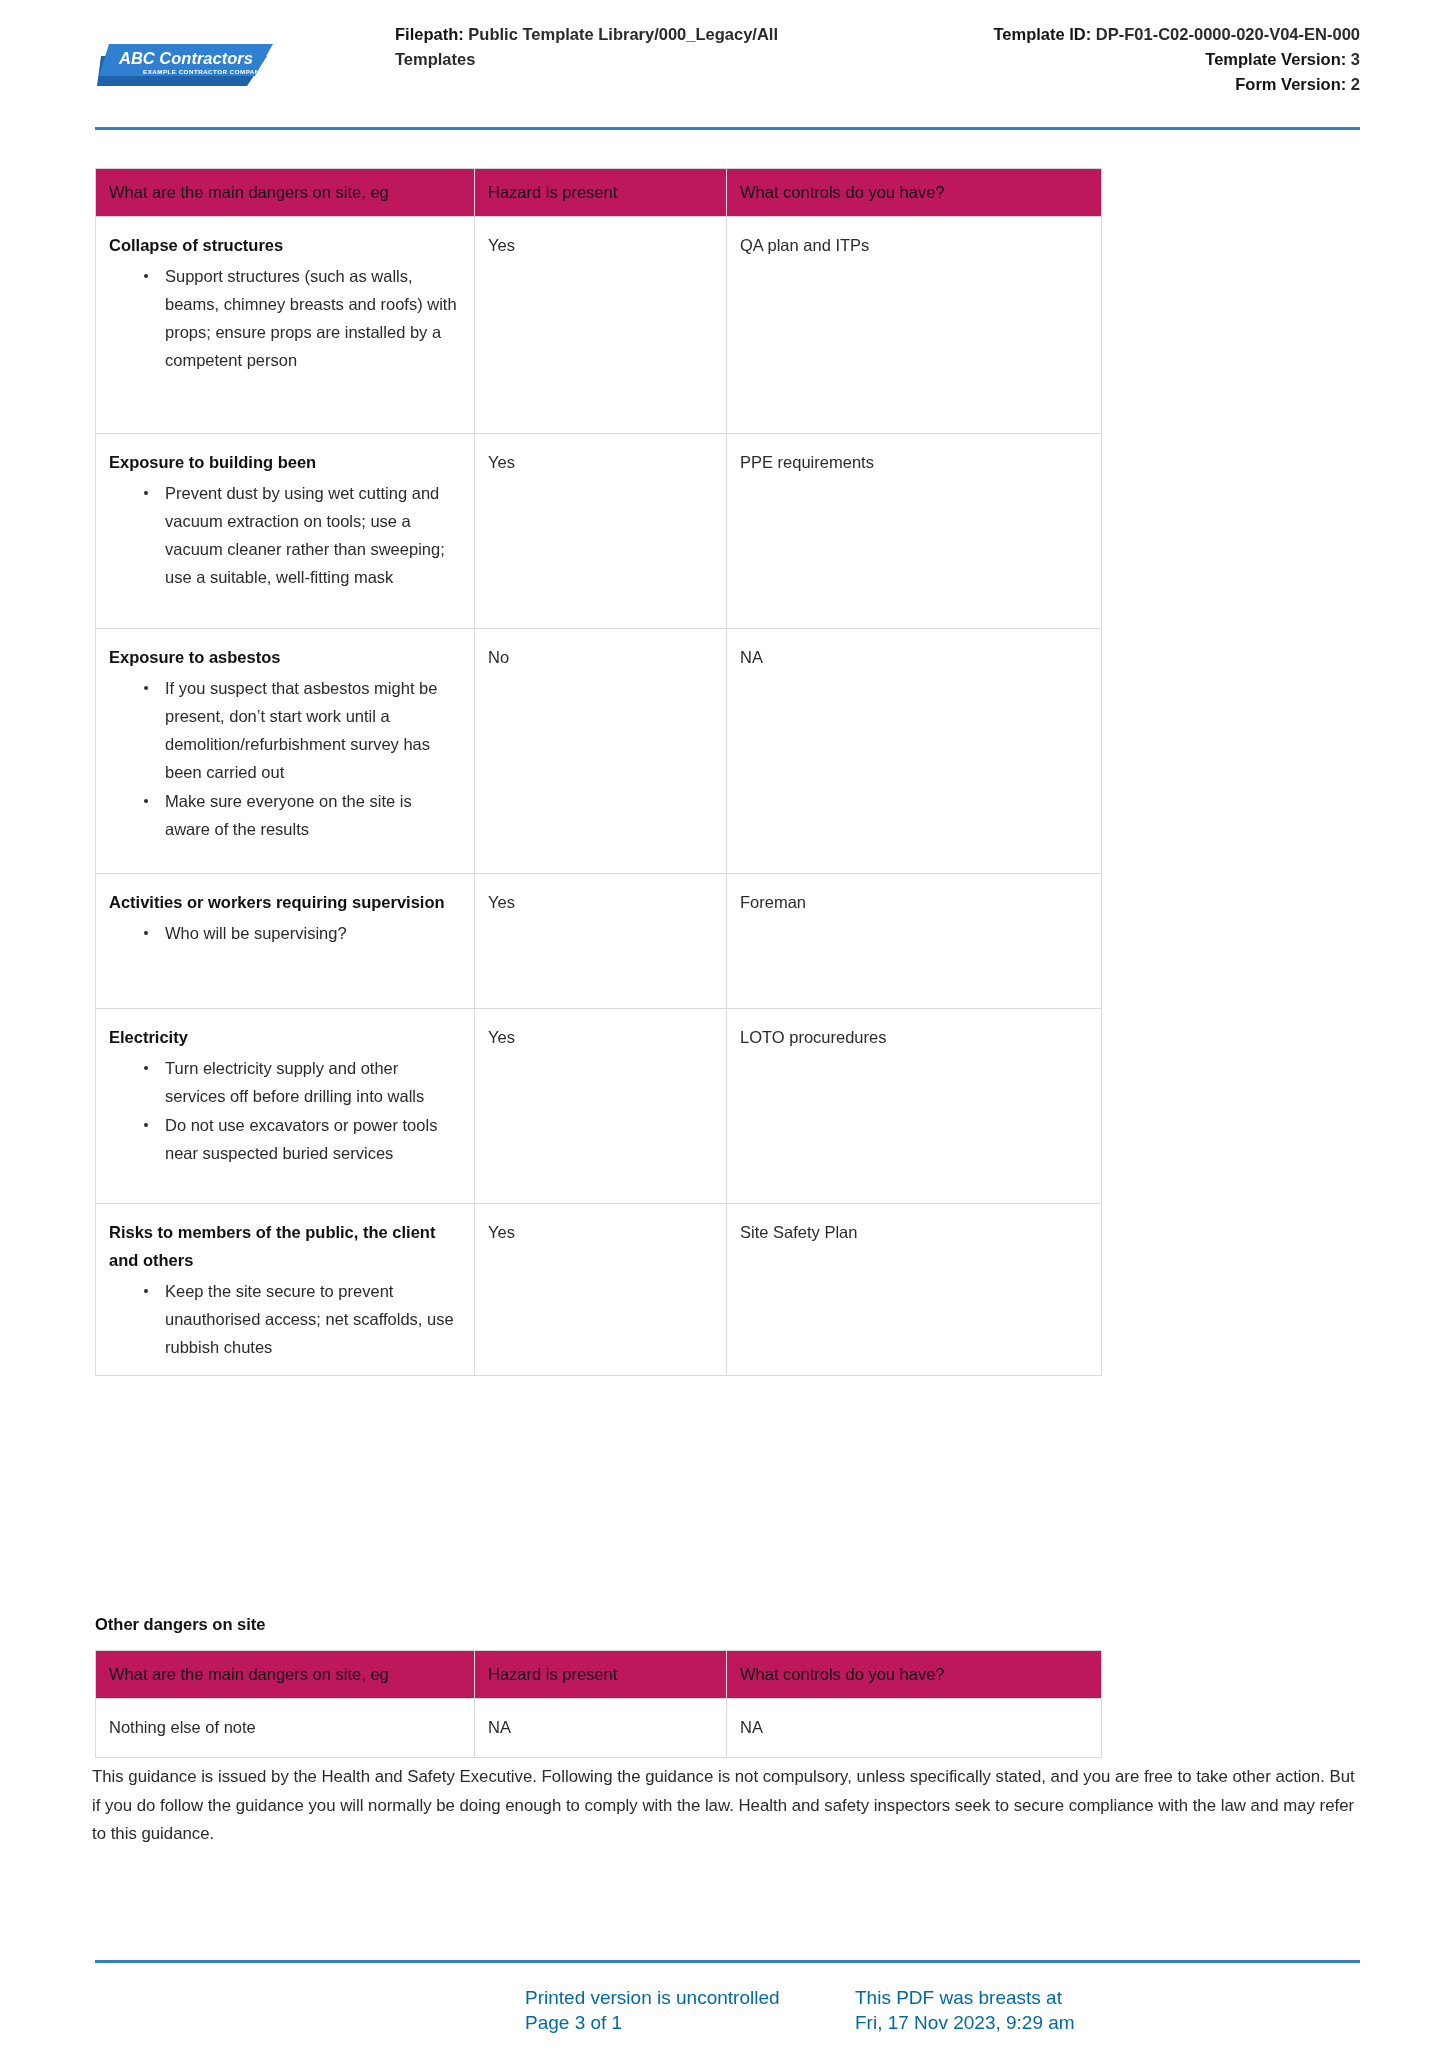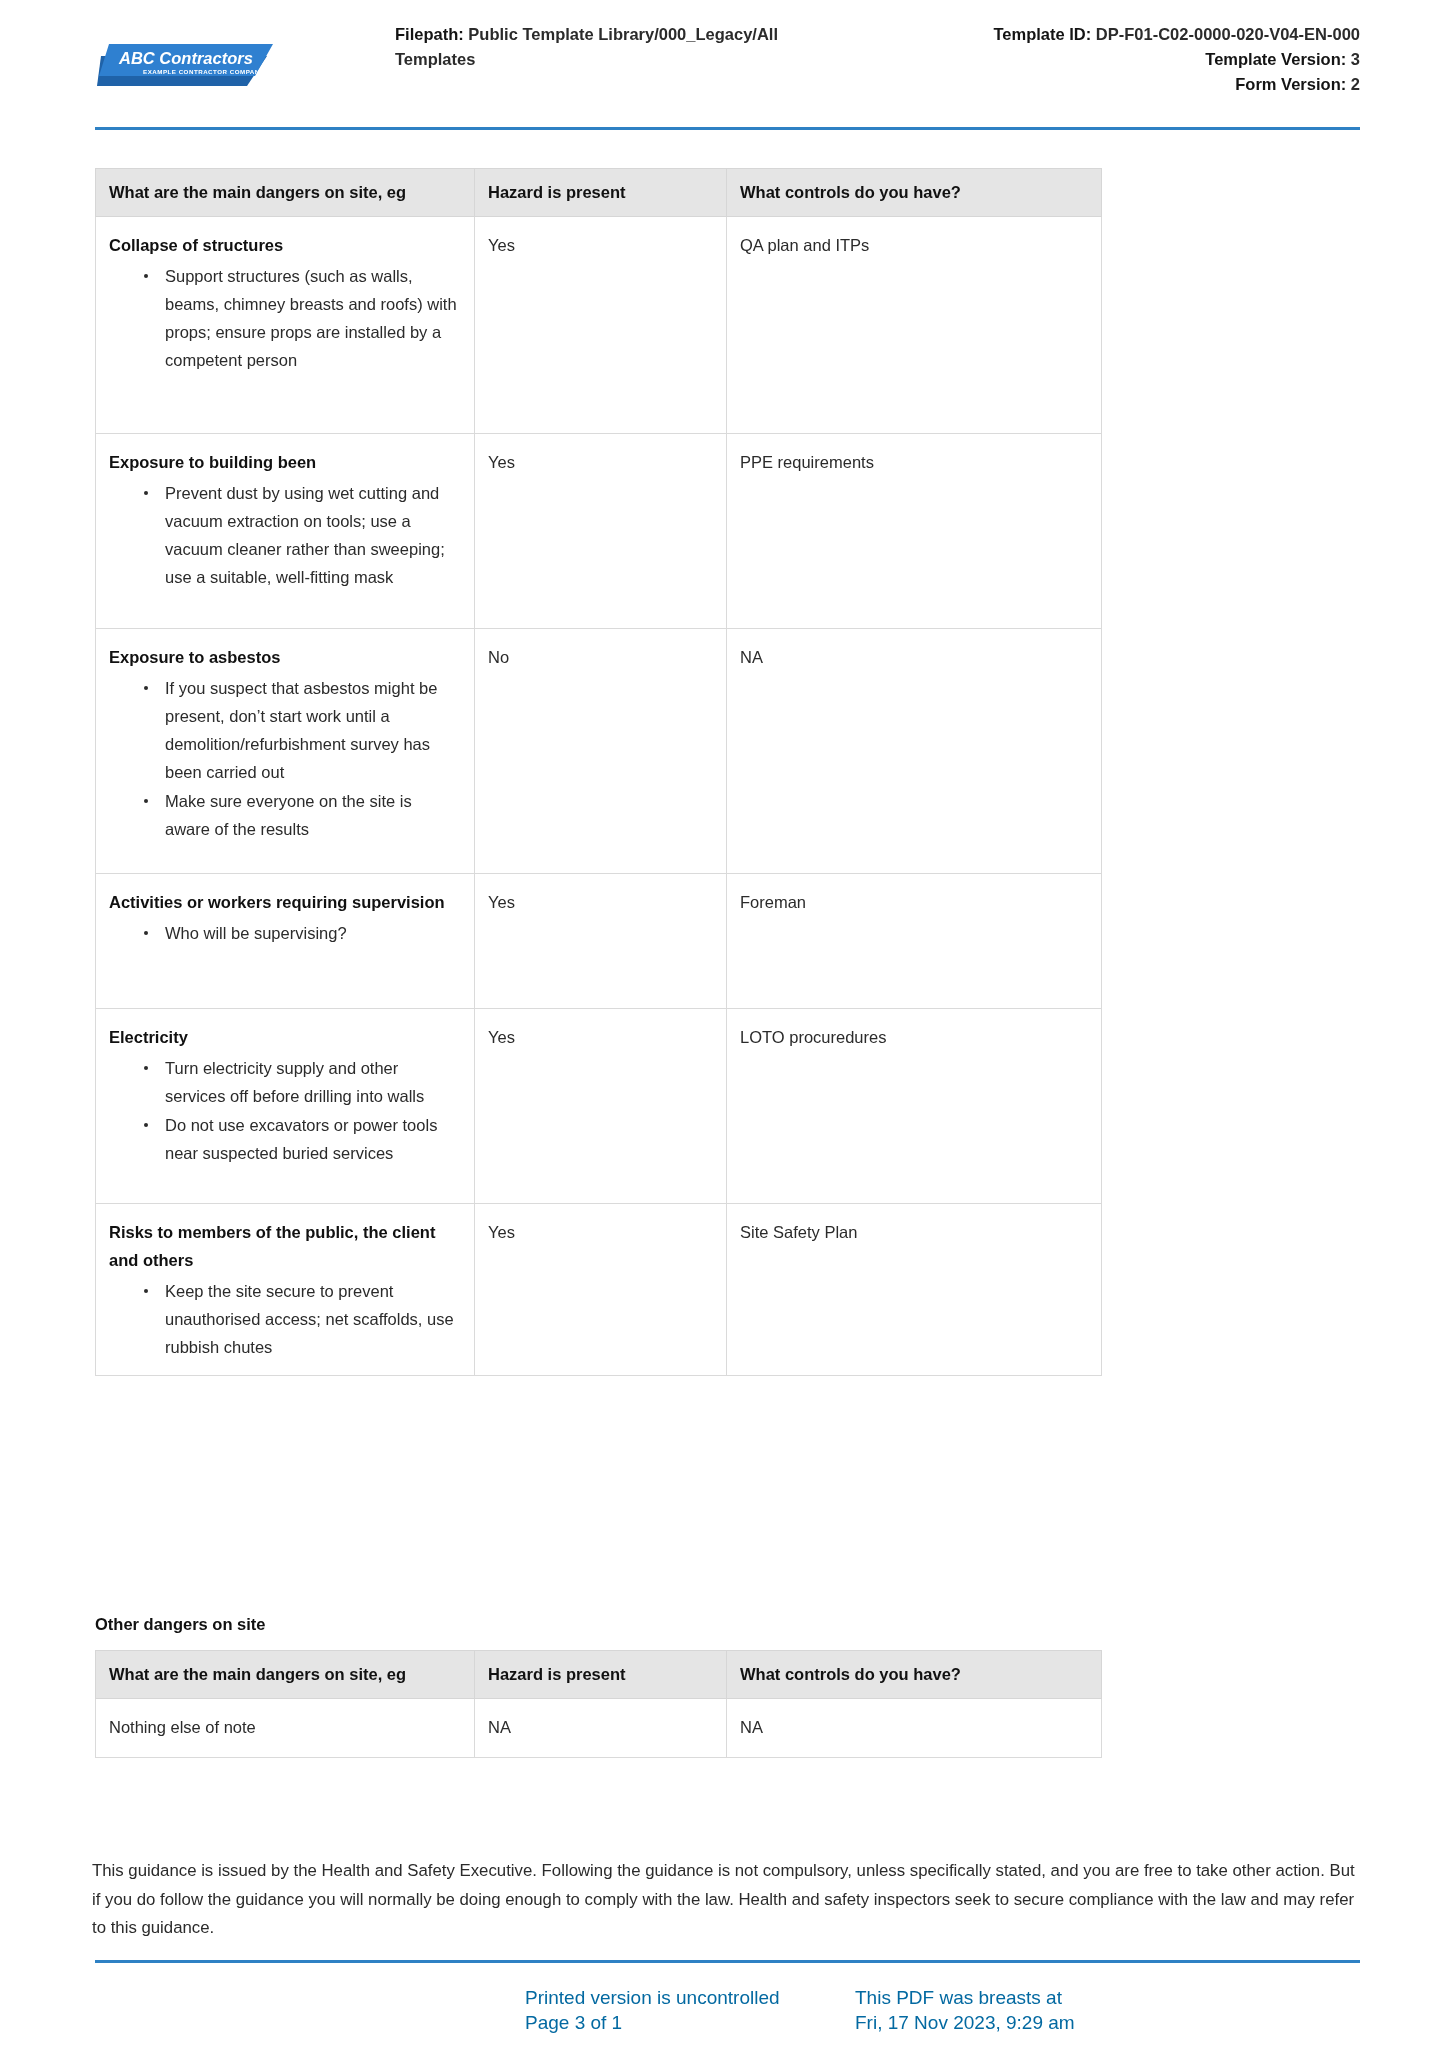--- a/index.html
+++ b/index.html
@@ -82,22 +82,22 @@
     font-size: 16.5px;
   }
   .tbl td, .tbl th {
     border: 1px solid #dadada;
     vertical-align: top;
     text-align: left;
     padding: 14px 14px 14px 13px;
     font-weight: normal;
   }
   .tbl thead th {
-    background: #e5e5e5;
-    font-weight: bold;
+    background: #be185d;
+    font-weight: normal;
     font-size: 16.5px;
     color: #111111;
     padding-top: 14px;
     padding-bottom: 14px;
     border-color: #d6d6d6;
   }
   .col-a { width: 379px; }
   .col-b { width: 252px; }
   .col-c { width: 375px; }
 
@@ -162,21 +162,21 @@
     left: 95px;
     top: 1650px;
     width: 1006px;
   }
   .tbl-other td { height: 30px; }
 
   
   .guidance {
     position: absolute;
     left: 92px;
-    top: 1857px;
+    top: 1763px;
     width: 1272px;
     font-size: 16.8px;
     line-height: 28.5px;
     color: #2b2b2b;
   }
 
   
   .ftr-rule {
     position: absolute;
     left: 95px;

